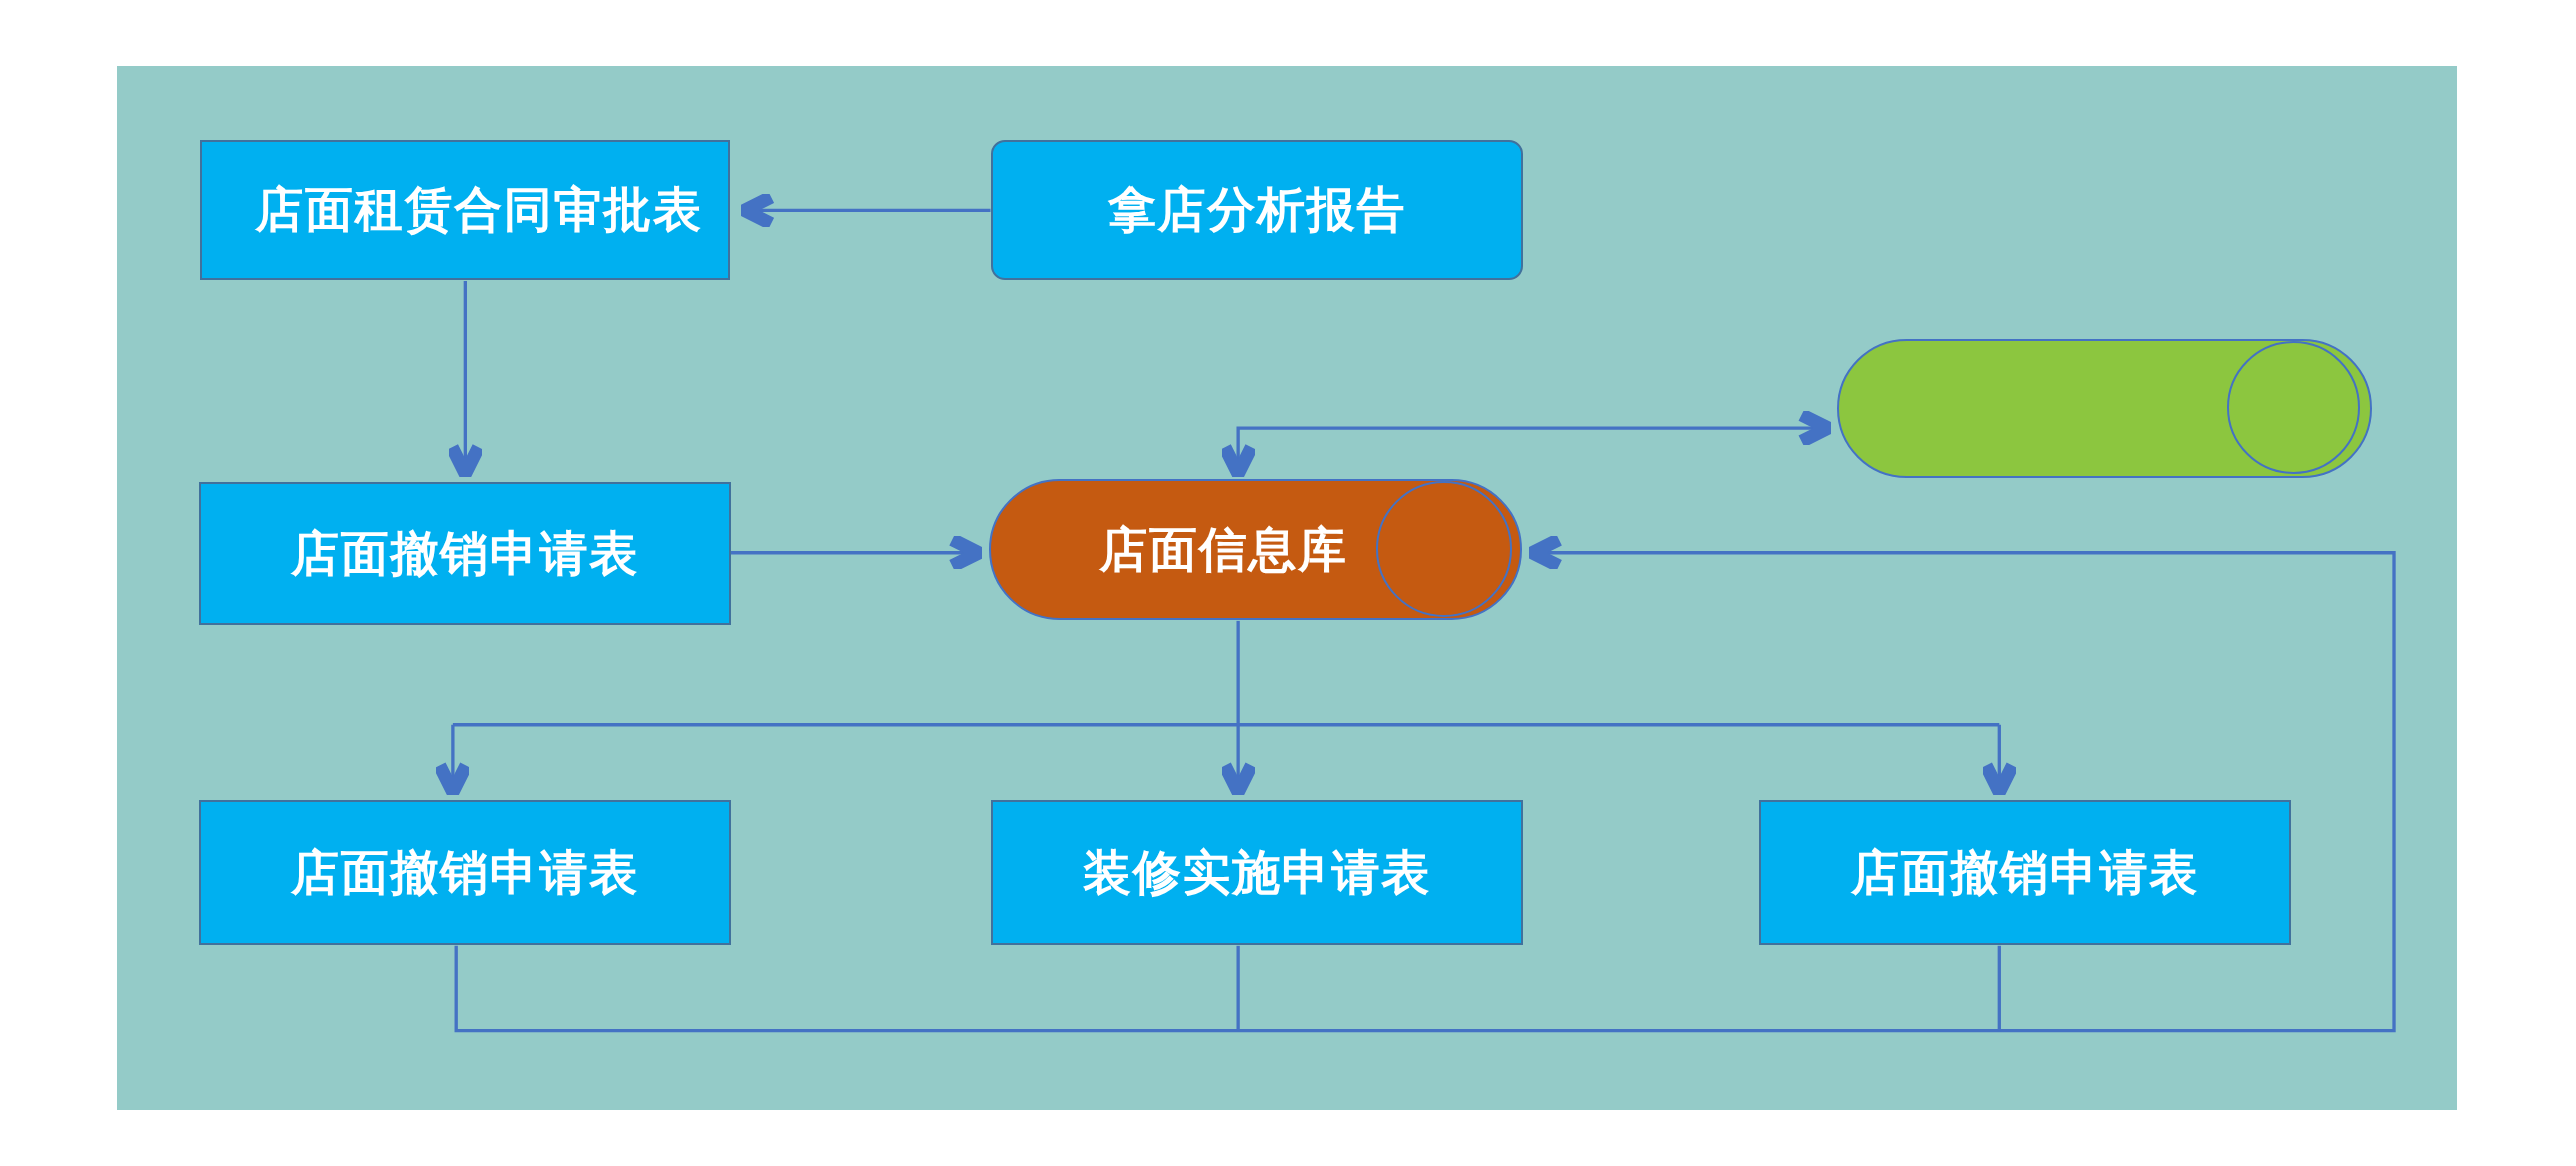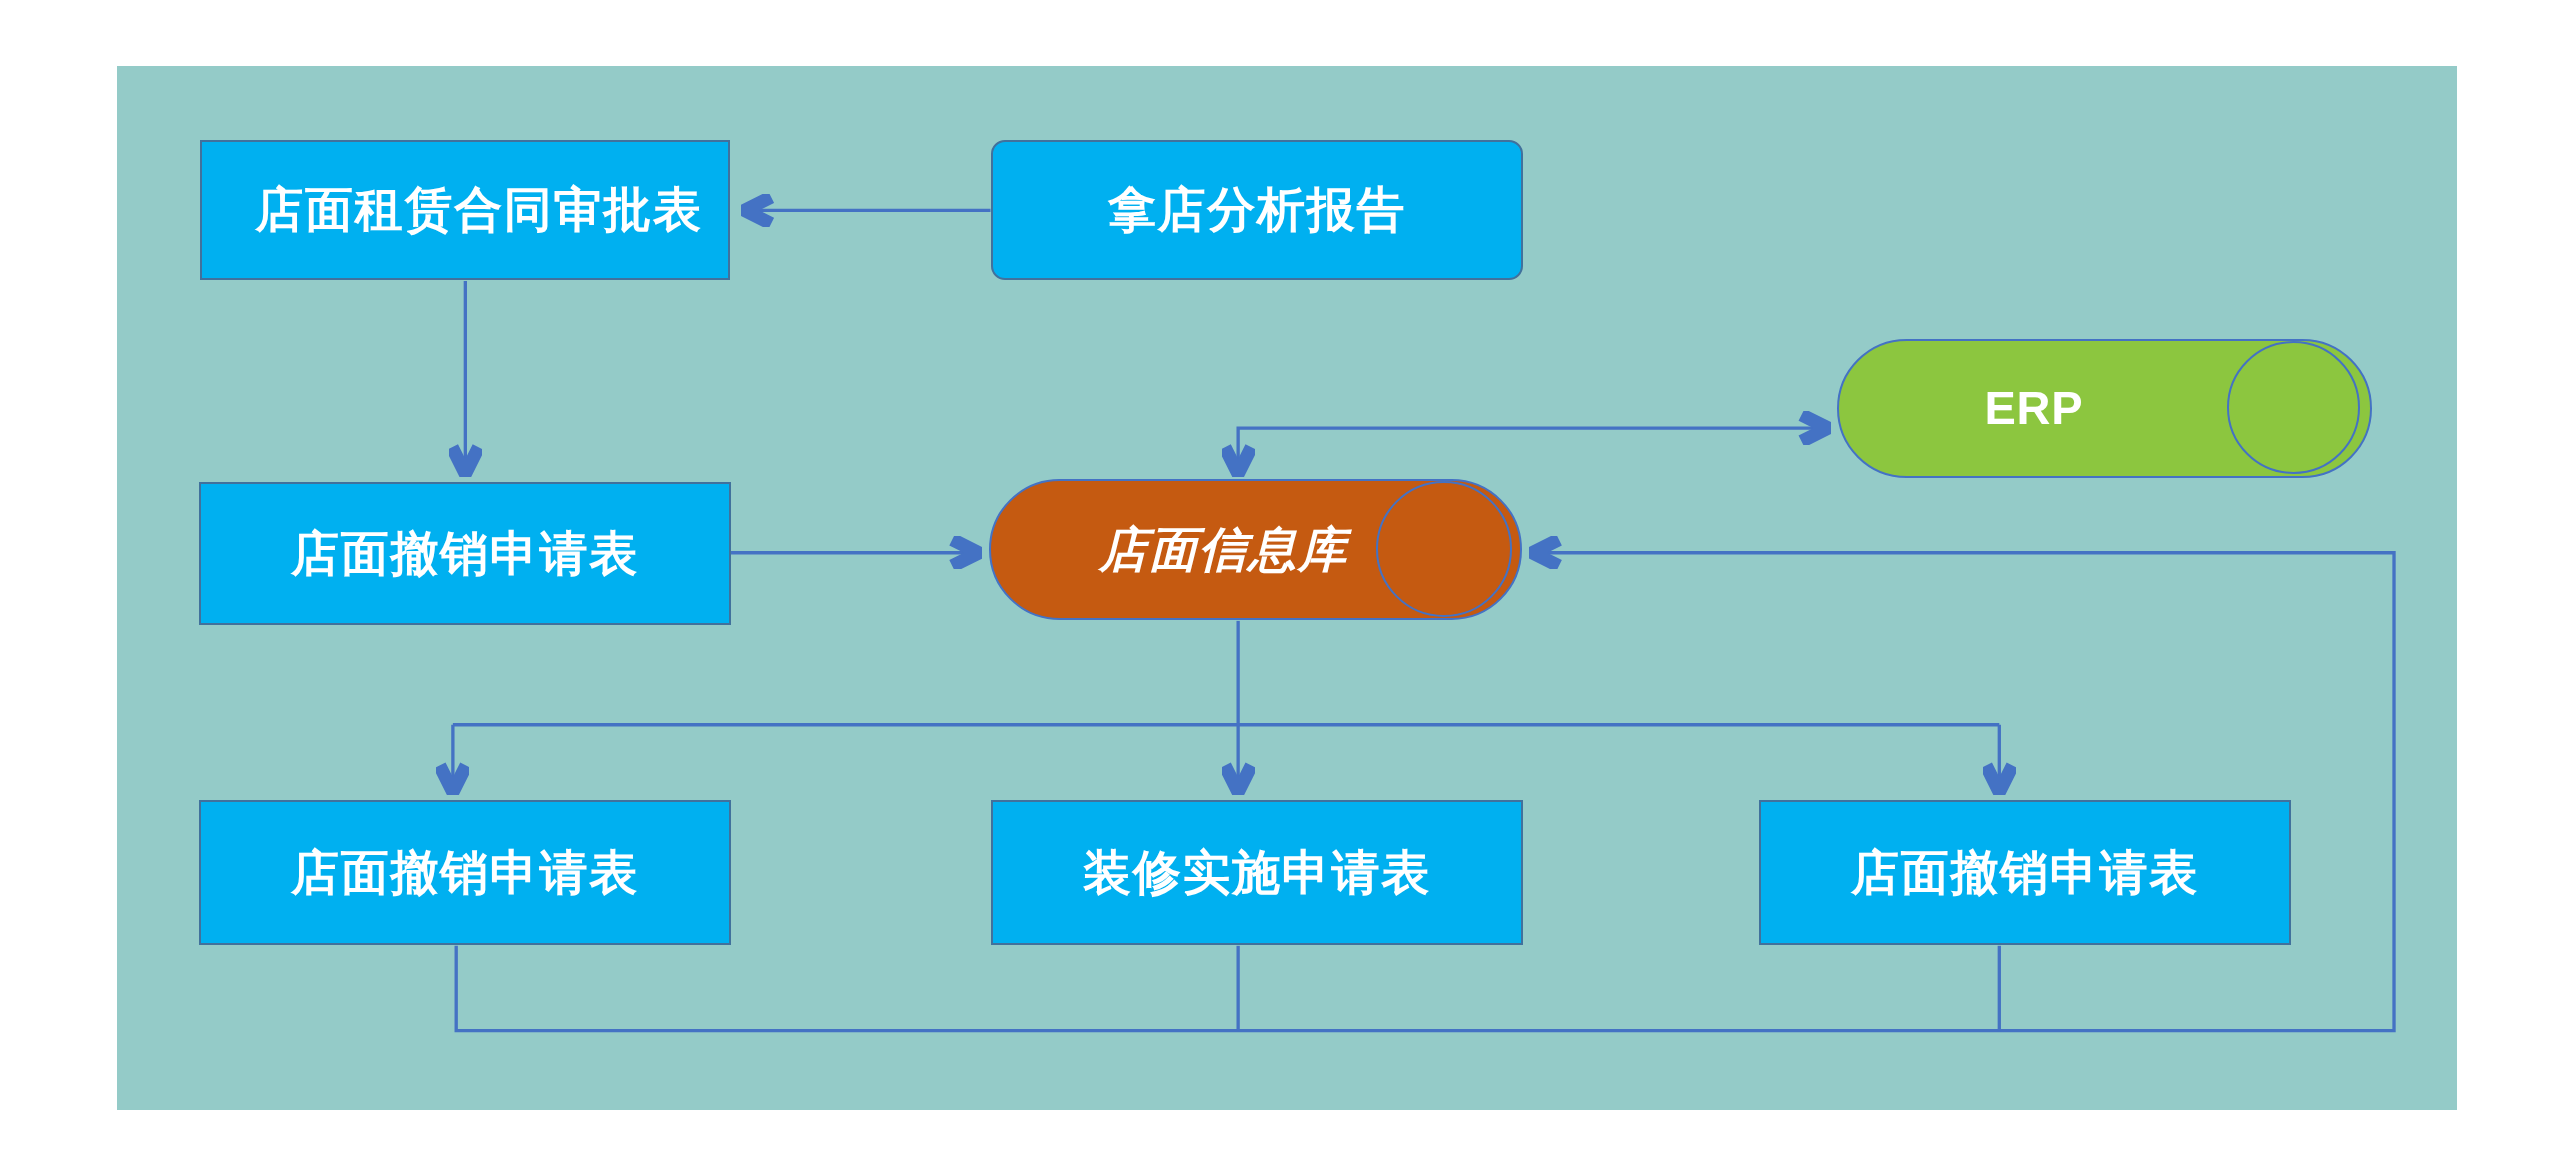--- a/index.html
+++ b/index.html
@@ -28,21 +28,21 @@
   .cyl .cap{
     position:absolute;border-radius:50%;box-sizing:border-box;
     border:2.5px solid var(--shape-border,#4472c4);
   }
   .cyl-datastore .cap{width:136px;height:136px;top:0px;right:8.3px;background:var(--datastore-fill,#c55a11);}
   .cyl-erp .cap{width:133px;height:133px;top:0px;right:10px;background:var(--erp-fill,#8cc63f);}
   .cyl .label{
     position:absolute;left:0;top:0;height:100%;width:calc(100% - 141px);
     display:flex;align-items:center;justify-content:center;z-index:2;
   }
-  .cyl-datastore .label{width:249px;left:108px;font-style:italic;}
+  .cyl-datastore .label{width:249px;left:108px;}
   .cyl-erp .label{font-family:"Liberation Sans","DejaVu Sans",sans-serif;font-size:47px;letter-spacing:0.8px;}
   
   #node-lease    {left:200px; top:140px; width:530px; height:140px;padding-left:28px;}
   #node-report   {left:991px;top:140px; width:532px; height:140px;border-radius:14px;}
   #node-newstore {left:199px; top:482px; width:532px; height:143px;}
   #node-db       {left:989px;top:479px; width:533px; height:141px;}
   #node-erp      {left:1837px;top:339px; width:535px; height:139px;}
   #node-change   {left:199px; top:800px; width:532px; height:145px;}
   #node-renov    {left:991px;top:800px; width:532px; height:145px;}
   #node-closure  {left:1737px;top:800px; width:532px; height:145px;margin-left:22px;}
@@ -87,21 +87,20 @@
   <span class="label">店面撤销申请表</span>
 </div>
 
 <div id="node-db" class="node cyl cyl-datastore">
   <span class="cap"></span>
   <span class="label">店面信息库</span>
 </div>
 
 <div id="node-erp" class="node cyl cyl-erp">
   <span class="cap"></span>
-  <span class="label">ERP</span>
 </div>
 
 <div id="node-change" class="node rect-node">
   <span class="label">店面撤销申请表</span>
 </div>
 
 <div id="node-renov" class="node rect-node">
   <span class="label">装修实施申请表</span>
 </div>
 

